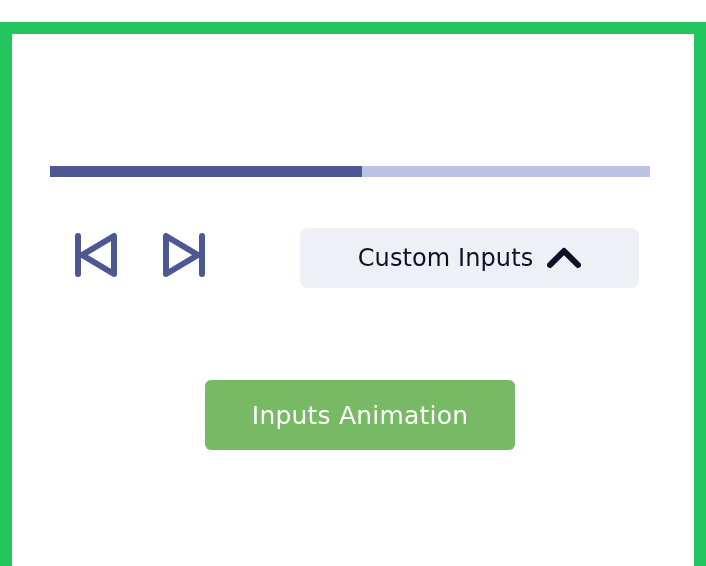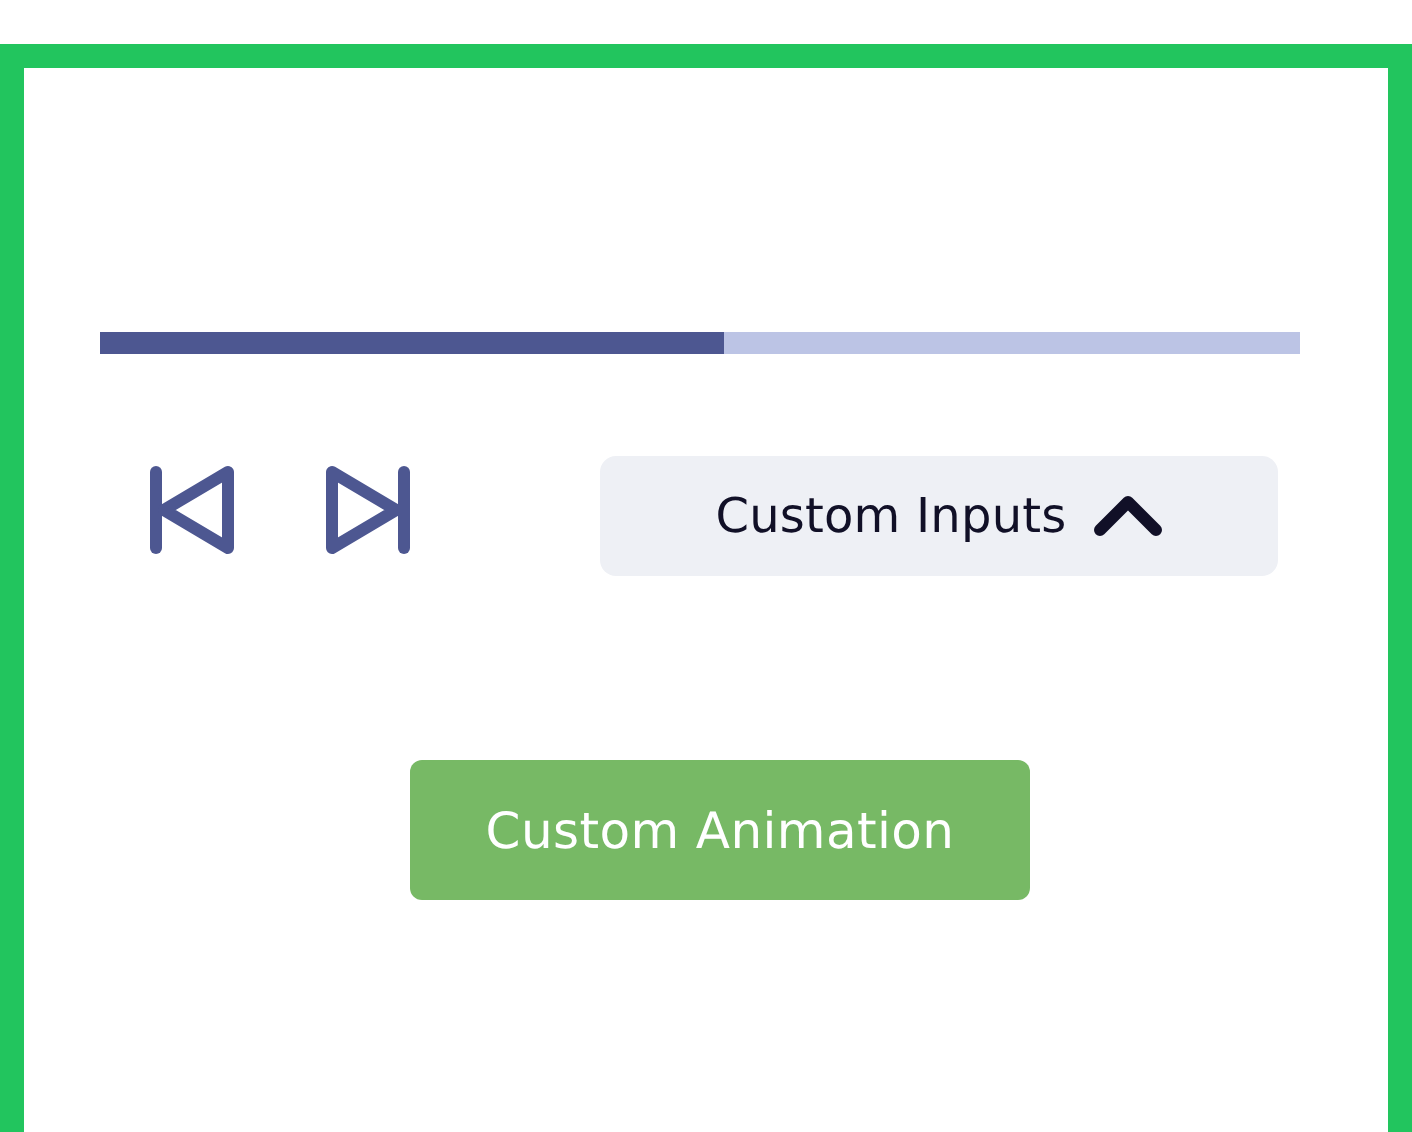--- a/index.html
+++ b/index.html
@@ -167,16 +167,16 @@
 
     <button id="custom-inputs-dropdown" style="background: rgb(238, 240, 245);">
       <span id="custom-inputs-label" style="color: rgb(17, 16, 39);">Custom Inputs</span>
       <span id="chevron-up-icon">
         <svg width="34" height="24" viewBox="0 0 34 24" aria-hidden="true">
           <polyline points="3,19 17,5 31,19" fill="none" stroke="#111027" stroke-width="6" stroke-linecap="round" stroke-linejoin="round"></polyline>
         </svg>
       </span>
     </button>
 
-    <button id="start-animation-button" style="background: rgb(119, 185, 101); color: rgb(255, 255, 255);">Custom Animation</button>
+    <button id="start-animation-button" style="background: rgb(119, 185, 101); color: rgb(255, 255, 255);">Inputs Animation</button>
 
   </div>
 </div>
 
 </body></html>

